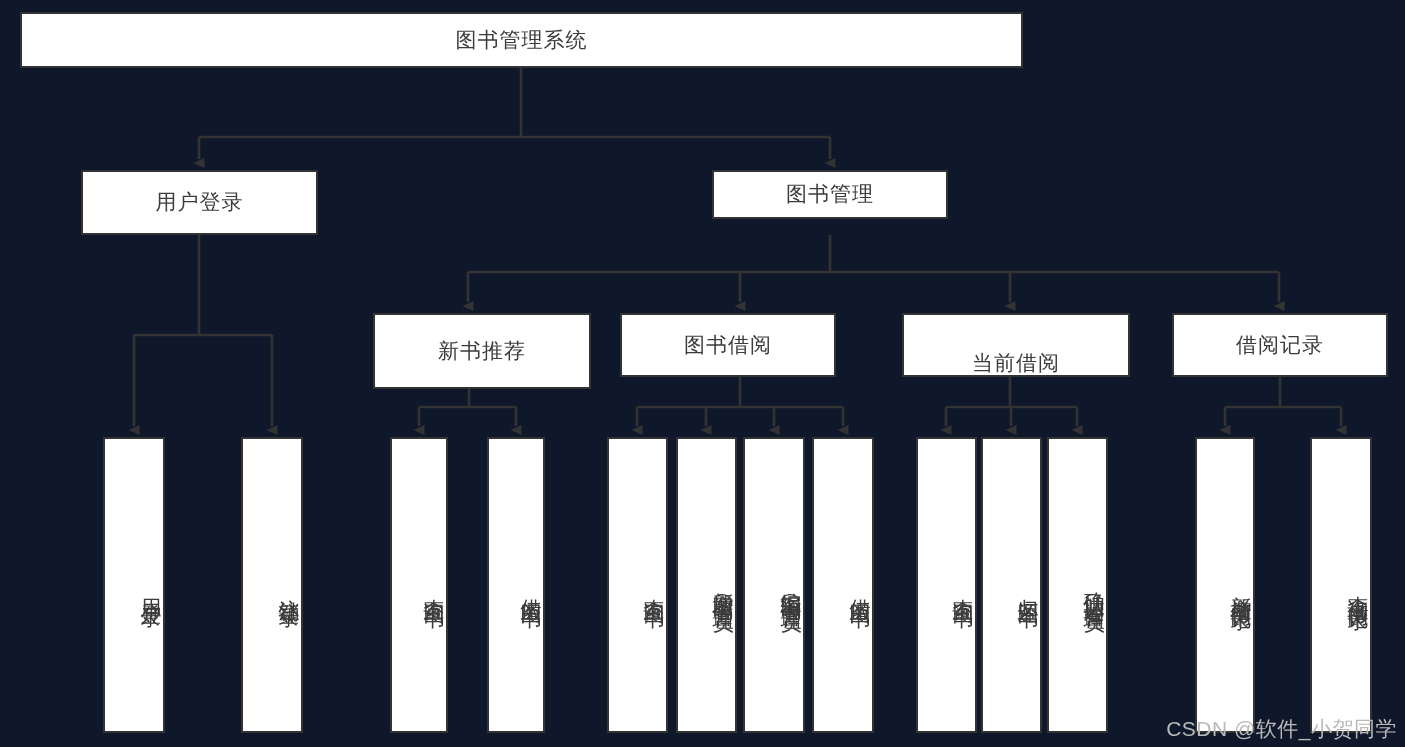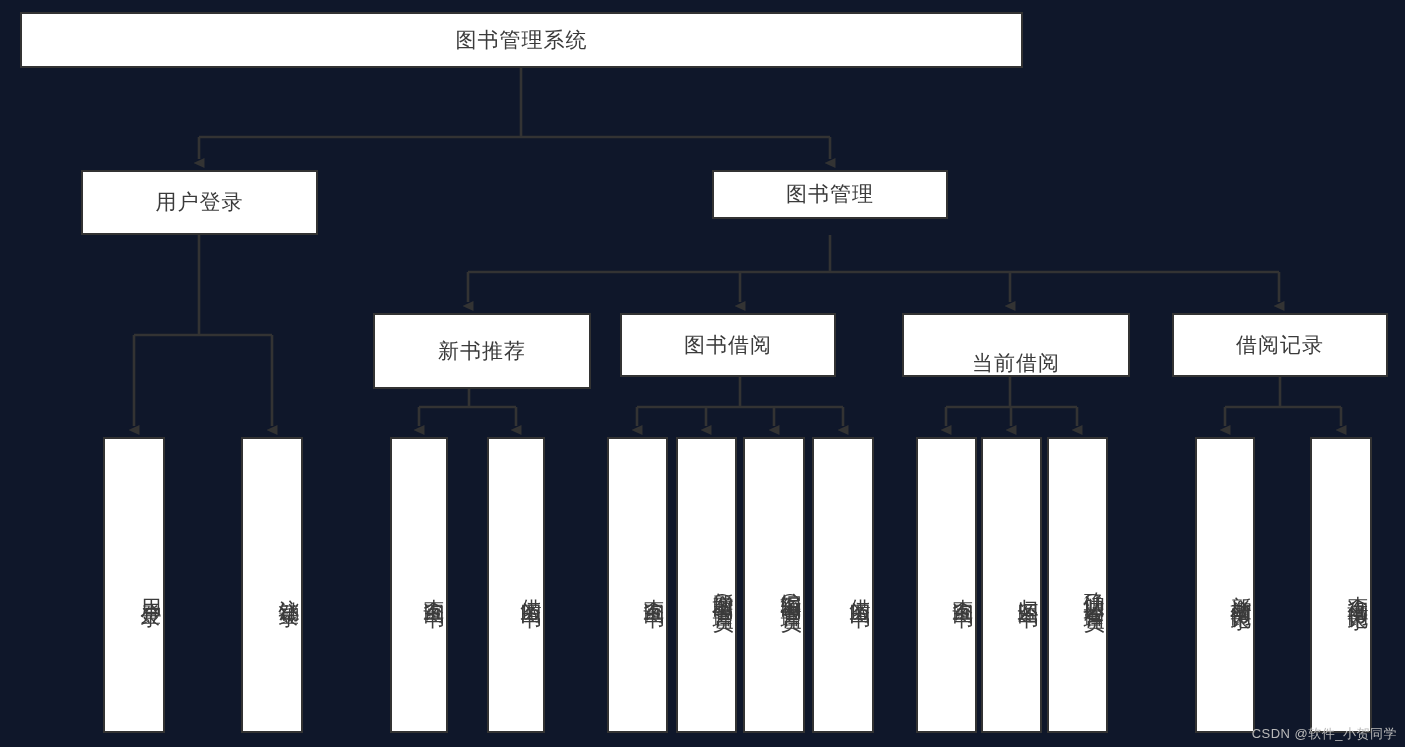--- a/index.html
+++ b/index.html
@@ -6,21 +6,21 @@
   body{font-family:"Liberation Sans","DejaVu Sans",sans-serif;}
   #canvas{position:relative;width:1405px;height:747px;background:#0f172a;overflow:hidden;}
   svg.links{position:absolute;left:0;top:0;width:1405px;height:747px;pointer-events:none;}
   .node{position:absolute;box-sizing:border-box;border:2.5px solid #333333;background:#ffffff;
         display:flex;align-items:center;justify-content:center;color:#3b3b3b;}
   .node.h{font-size:21px;letter-spacing:1px;}
   .node.v{writing-mode:vertical-rl;text-orientation:upright;font-size:21px;letter-spacing:3px;
           padding-top:6px;align-items:flex-start;justify-content:center;}
   .node .lbl{display:block;line-height:1.15;white-space:nowrap;}
   .node.v .lbl{writing-mode:vertical-rl;text-orientation:upright;}
-  #watermark{position:absolute;right:8px;bottom:4px;font-size:13px;color:#b9b9b9;
+  #watermark{position:absolute;right:8px;bottom:4px;font-size:21px;color:#b9b9b9;
              letter-spacing:0.5px;white-space:nowrap;}
 </style>
 </head>
 <body>
 
 <div id="canvas">
 
   <svg class="links" viewBox="0 0 1405 747">
     <defs>
       <marker id="arrow" markerWidth="10" markerHeight="11" refX="1" refY="5.5" orient="auto" markerUnits="userSpaceOnUse">

